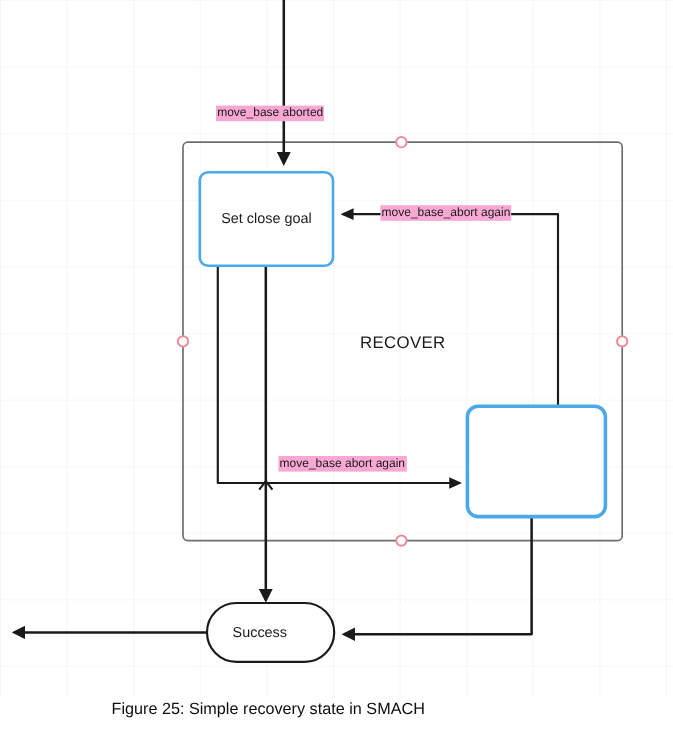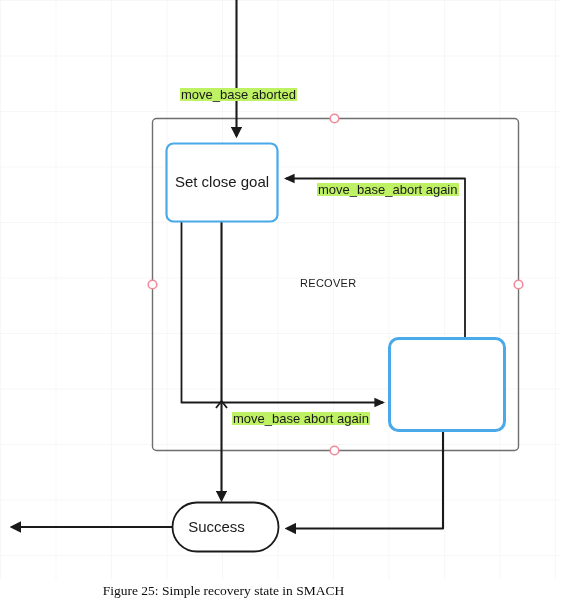--- a/index.html
+++ b/index.html
@@ -18,51 +18,51 @@
   #diagram-svg {
     position: absolute;
     left: 0;
     top: 0;
     width: 561px;
     height: 613px;
   }
   .edge-label {
     position: absolute;
     font-family: "Liberation Sans", sans-serif;
-    font-size: 13px;
+    font-size: 10px;
     color: #1a1a1a;
     white-space: nowrap;
-    background: #bef264;
+    background: #f9a8d4;
     line-height: 13px;
     padding: 0 1px;
   }
   .node-label {
     position: absolute;
     font-family: "Liberation Sans", sans-serif;
-    font-size: 15px;
+    font-size: 12px;
     color: #1a1a1a;
     text-align: center;
     line-height: 14px;
     white-space: pre-line;
   }
   .container-label {
     position: absolute;
     font-family: "Liberation Sans", sans-serif;
-    font-size: 11px;
+    font-size: 14px;
     color: #1a1a1a;
     letter-spacing: 0.3px;
     white-space: nowrap;
   }
   #figure-caption {
     position: absolute;
     left: 0;
     top: 583px;
     width: 447px;
     text-align: center;
-    font-family: Liberation Serif, serif;
+    font-family: Liberation Sans, sans-serif;
     font-size: 13.5px;
     color: #0d0d0d;
     white-space: nowrap;
   }
 </style>
 </head>
 <body>
 
 <div id="canvas">
 
@@ -127,23 +127,23 @@
       <rect x="389.5" y="338.5" width="115" height="92" rx="9" ry="9" fill="#ffffff" stroke="#4aa9e8" stroke-width="3"></rect>
     </g>
 
     <g>
       <rect x="172.5" y="502.5" width="106" height="49" rx="24.5" ry="24.5" fill="#ffffff" stroke="#1a1a1a" stroke-width="1.8"></rect>
     </g>
   </svg>
 
   <div class="edge-label" style="left:180px; top:88px;">move_base aborted</div>
 
-  <div class="edge-label" style="left:317px; top:171px;margin-top:12px;">move_base_abort again</div>
+  <div class="edge-label" style="left:317px; top:171px;">move_base_abort again</div>
 
-  <div class="edge-label" style="left:232px; top:412px;">move_base abort again</div>
+  <div class="edge-label" style="left:232px; top:380px;">move_base abort again</div>
 
 
   <div class="container-label" style="left:300px; top:277px;">RECOVER</div>
 
   <div class="node-label" style="left:166px; top:175px; width:112px;">Set close goal</div>
 
 
   <div class="node-label" style="left:173px; top:520px; width:87px;">Success</div>
 
   <div id="figure-caption">Figure 25: Simple recovery state in SMACH</div>

